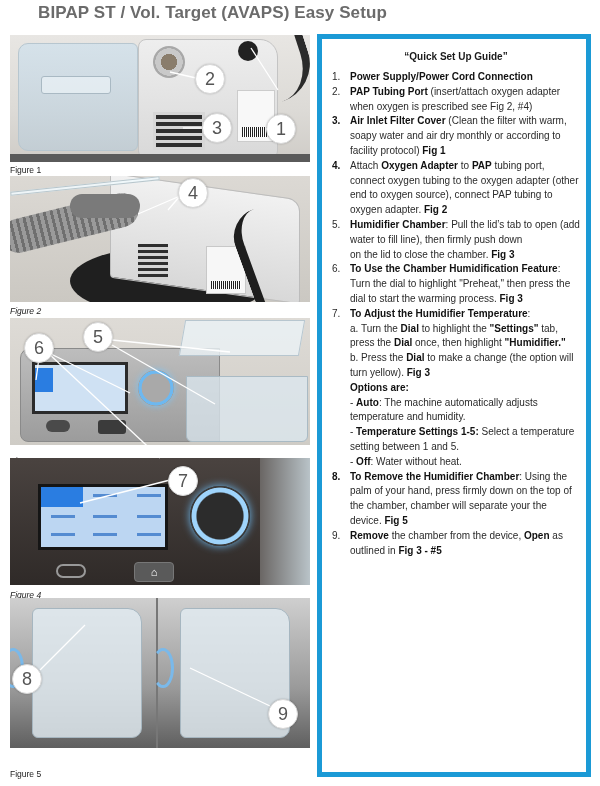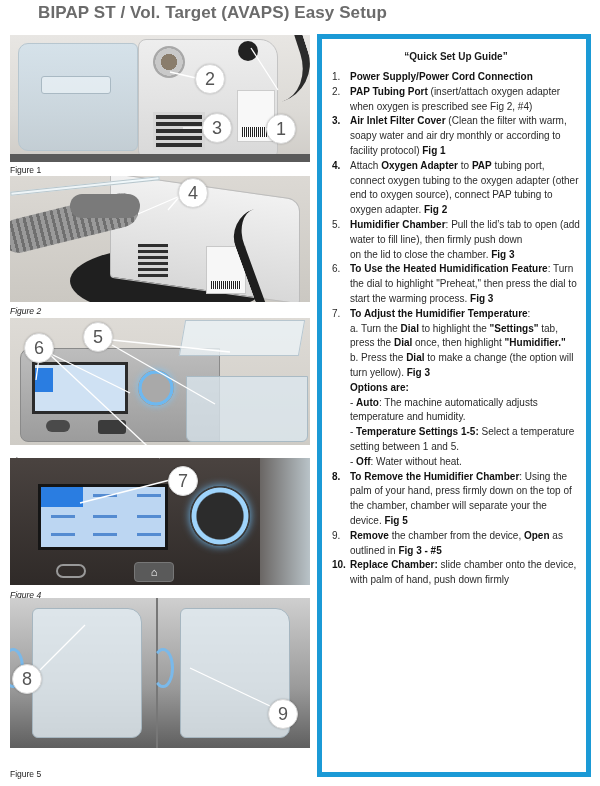--- a/index.html
+++ b/index.html
@@ -192,20 +192,19 @@
 
 <div class="panel">
   <div class="panel-inner">
     <div class="guide-title">“Quick Set Up Guide”</div>
     <ol class="steps" id="steps">
         <li><span class="num">1.</span><b>Power Supply/Power Cord Connection</b></li>
         <li><span class="num">2.</span><b>PAP Tubing Port</b><span> (insert/attach oxygen adapter when oxygen is prescribed see Fig 2, #4)</span></li>
         <li><span class="num b">3.</span><b>Air Inlet Filter Cover</b><span> (Clean the filter with warm, soapy water and air dry monthly or according to facility protocol) </span><b>Fig 1</b></li>
         <li><span class="num b">4.</span><span>Attach </span><b>Oxygen Adapter</b><span> to </span><b>PAP</b><span> tubing port, connect oxygen tubing to the oxygen adapter (other end to oxygen source), connect PAP tubing to oxygen adapter. </span><b>Fig 2</b></li>
         <li><span class="num">5.</span><b>Humidifier Chamber</b><span>: Pull the lid’s tab to open (add water to fill line), then firmly push down</span><br><span>on the lid to close the chamber. </span><b>Fig 3</b></li>
-        <li><span class="num">6.</span><b>To Use the Heated Humidification Feature</b><span>: Turn the dial to highlight "Preheat," then press the dial to start the warming process. </span><b>Fig 3</b></li>
+        <li><span class="num">6.</span><b>To Use the Chamber Humidification Feature</b><span>: Turn the dial to highlight "Preheat," then press the dial to start the warming process. </span><b>Fig 3</b></li>
         <li><span class="num">7.</span><b>To Adjust the Humidifier Temperature</b><span>:</span><br><span>a. Turn the </span><b>Dial</b><span> to highlight the </span><b>"Settings"</b><span> tab, press the </span><b>Dial</b><span> once, then highlight </span><b>"Humidifier."</b><br><span>b. Press the </span><b>Dial</b><span> to make a change (the option will turn yellow). </span><b>Fig 3</b><br><b>Options are:</b><br><span>- </span><b>Auto</b><span>: The machine automatically adjusts temperature and humidity.</span><br><span>- </span><b>Temperature Settings 1-5:</b><span> Select a temperature setting between 1 and 5.</span><br><span>- </span><b>Off</b><span>: Water without heat.</span></li>
         <li><span class="num b">8.</span><b>To Remove the Humidifier Chamber</b><span>: Using the palm of your hand, press firmly down on the top of the chamber, chamber will separate your the device. </span><b>Fig 5</b></li>
         <li><span class="num">9.</span><b>Remove</b><span> the chamber from the device, </span><b>Open</b><span> as outlined in </span><b>Fig 3 - #5</b></li>
-        <li><span class="num b">10.</span><b>Replace Chamber:</b><span> slide chamber onto the device, with palm of hand, push down firmly</span></li>
       </ol>
   </div>
 </div>
 
 </body></html>

